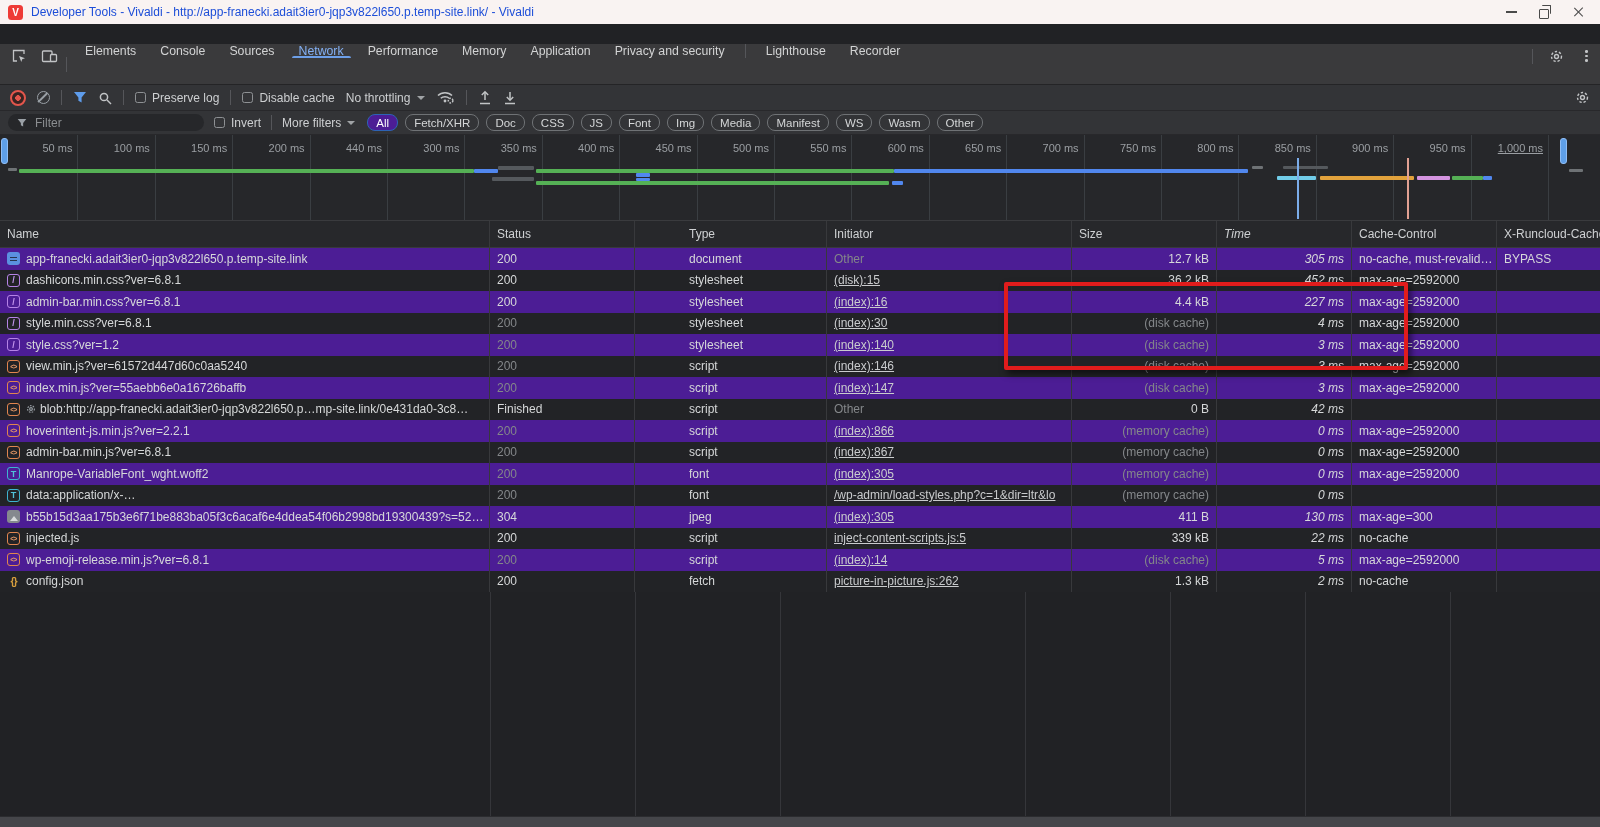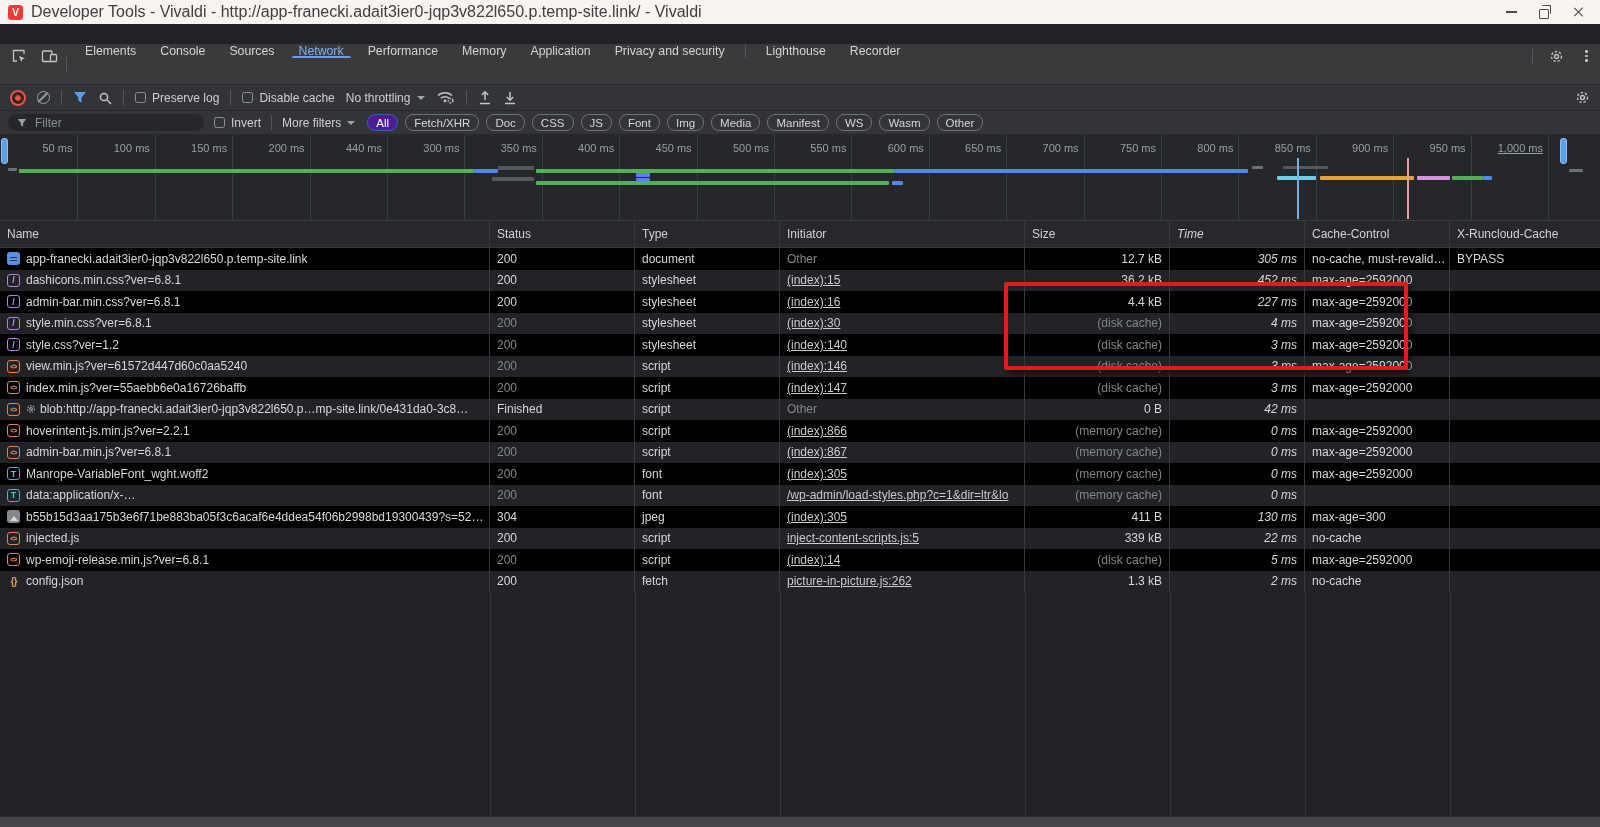--- a/index.html
+++ b/index.html
@@ -2,21 +2,21 @@
 <html><head>
 <meta charset="utf-8">
 <style>
   html,body{margin:0;padding:0;background:#212225;font-family:"Liberation Sans",sans-serif;}
   #stage{position:relative;width:1600px;height:827px;overflow:hidden;background:#212225;}
 
   
   .titlebar{height:24px;background:#f9f3f2;display:flex;align-items:center;padding:0 4px 0 8px;box-sizing:border-box;gap:8px;}
   .vlogo{width:15px;height:15px;border-radius:3.5px;background:#ee3b36;color:#fff;font-size:10px;font-weight:700;display:flex;align-items:center;justify-content:center;flex:none;}
   .vlogo::after{content:"V";}
-  .wtitle{font-size:16px;color:#404040;white-space:nowrap;overflow:hidden;}
+  .wtitle{font-size:12px;color:#1d4ed8;white-space:nowrap;overflow:hidden;}
   .winbtns{margin-left:auto;display:flex;align-items:center;}
   .wbtn{width:34px;height:22px;display:flex;align-items:center;justify-content:center;}
   .ic-min{width:11px;height:1.5px;background:#4a4a4a;}
   .ic-max{width:8px;height:8px;border:1.2px solid #4a4a4a;border-radius:1px;position:relative;margin-top:3px;margin-right:3px;}
   .ic-max::before{content:"";position:absolute;left:2px;top:-4.5px;width:8px;height:8px;border-top:1.2px solid #4a4a4a;border-right:1.2px solid #4a4a4a;border-radius:1px;}
   .ic-close{position:relative;width:12px;height:12px;}
   .ic-close::before,.ic-close::after{content:"";position:absolute;left:5.3px;top:0;width:1.4px;height:12px;background:#4a4a4a;}
   .ic-close::before{transform:rotate(45deg);}.ic-close::after{transform:rotate(-45deg);}
 
   
@@ -61,27 +61,27 @@
   .tl-bar{position:absolute;border-radius:1px;}
   .tl-vline{position:absolute;top:23px;height:61px;width:1.5px;}
   .tl-handle{position:absolute;top:3px;width:7px;height:26px;border-radius:3px;background:#5e9fe8;border:1px solid #8fbdf5;box-sizing:border-box;z-index:3;}
 
   
   .table-area{position:relative;height:637px;background:#212225;overflow:hidden;}
   .colsep{position:absolute;top:0;bottom:0;width:1px;background:#35363a;z-index:0;}
   .thead{position:relative;z-index:1;display:flex;height:27px;background:#27282b;border-bottom:1px solid #38393c;box-sizing:border-box;}
   .hcell{display:flex;align-items:center;padding:0 7px;border-right:1px solid #38393c;font-size:12px;color:#cfd1d3;box-sizing:border-box;white-space:nowrap;overflow:hidden;flex:none;}
   .tbody{position:relative;z-index:1;}
-  .trow{display:flex;height:21.5px;background:#000000;}
+  .trow{display:flex;height:21.5px;background:#4c1d95;}
   .trow.alt{background:#222326;}
   .cell{height:100%;display:flex;align-items:center;padding:0 7px;border-right:1px solid #38393c;box-sizing:border-box;overflow:hidden;white-space:nowrap;font-size:12px;color:#d6d8d9;flex:none;}
   .rt{justify-content:flex-end;}
   .dim{color:#84878a;}
   .ilink{text-decoration:underline;color:#c9cbcd;}
-  .w0{width:490px;}.w1{width:145px;}.w2{width:145px;}.w3{width:245px;}.w4{width:145px;}.w5{width:135px;font-style:italic;}.w6{width:145px;}
+  .w0{width:490px;}.w1{width:145px;}.w2{width:145px;margin-left:47px;}.w3{width:245px;}.w4{width:145px;}.w5{width:135px;font-style:italic;}.w6{width:145px;}
   .w7{flex:1 1 auto;border-right:none;}
   .ntxt{overflow:hidden;text-overflow:clip;}
 
   
   .fico{width:13px;height:13px;border-radius:3px;margin-right:6px;flex:none;display:flex;align-items:center;justify-content:center;box-sizing:border-box;font-weight:700;}
   .f-document{background-color:#5b90e0;background-image:repeating-linear-gradient(180deg,transparent 0 1.6px,#27354f 1.6px 3px);background-size:7px 8px;background-position:3px 2.5px;background-repeat:no-repeat;}
   .f-stylesheet{border:1.3px solid #b583e6;color:#c597ef;font-size:9px;}
   .f-stylesheet::after{content:"/";}
   .f-script{border:1.3px solid #e0854f;color:#e89a68;font-size:6.5px;letter-spacing:-.5px;}
   .f-script::after{content:"<>";}
@@ -352,21 +352,21 @@
           <div class="cell w7">BYPASS</div>
         </div>
         <div class="trow alt">
           <div class="cell w0">
             <span class="fico f-stylesheet"></span>
             <span class="ntxt">dashicons.min.css?ver=6.8.1</span>
           </div>
           <div class="cell w1">200</div>
           <div class="cell w2">stylesheet</div>
           <div class="cell w3">
-            <span class="ilink">(index):15</span>
+            <span class="ilink">(disk):15</span>
           </div>
           <div class="cell w4 rt">36.2 kB</div>
           <div class="cell w5 rt">452 ms</div>
           <div class="cell w6">max-age=2592000</div>
           <div class="cell w7"></div>
         </div>
         <div class="trow">
           <div class="cell w0">
             <span class="fico f-stylesheet"></span>
             <span class="ntxt">admin-bar.min.css?ver=6.8.1</span>

